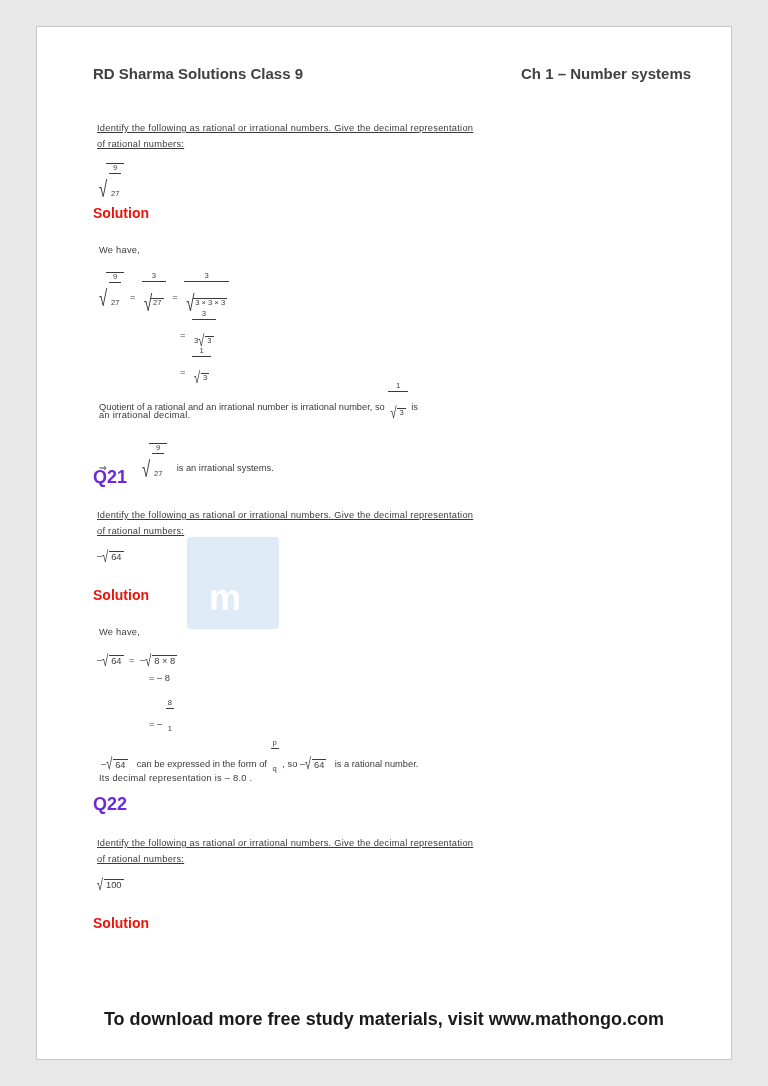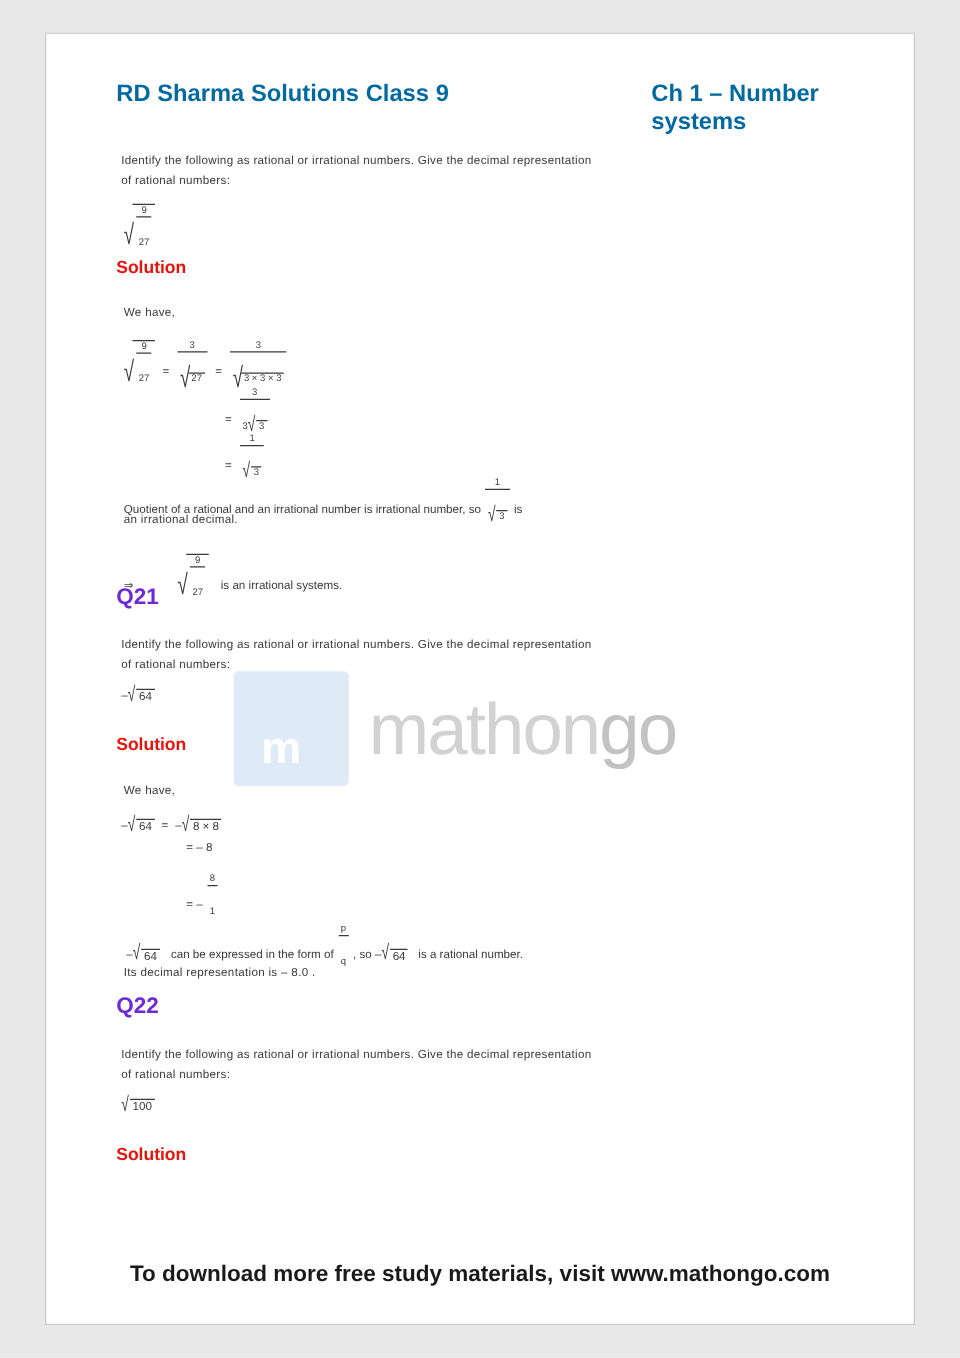--- a/index.html
+++ b/index.html
@@ -60,23 +60,23 @@
     letter-spacing: -1.5px;
     font-weight: normal;
   }
   .wm-text .go { color: #c2c2c2; }
 
   .content { position: relative; z-index: 10; }
 
   .hdr {
     position: absolute;
     top: 38px;
-    font-size: 19px;
-    font-weight: bold;
-    color: #0369a1;
+    font-size: 15px;
+    font-weight: bold;
+    color: #404040;
   }
   .hdr-left { left: 56px; }
   .hdr-right { left: 484px; }
 
   .footer {
     position: absolute;
     left: 0;
     right: 0;
     top: 982px;
     text-align: center;
@@ -86,20 +86,21 @@
   }
 
   .qtext {
     position: absolute;
     left: 60px;
     width: 470px;
     font-size: 9.3px;
     color: #3a3a3a;
     line-height: 1.75;
     letter-spacing: 0.25px;
+    text-decoration: underline;
   }
   .soln {
     position: absolute;
     left: 56px;
     font-size: 14px;
     font-weight: bold;
     color: #e8140c;
   }
   .qnum {
     position: absolute;
@@ -153,21 +154,20 @@
 </style>
 </head>
 <body>
 
 <div class="page">
 
   <div class="watermark">
     <div class="wm-box">
       <span class="wm-m">m</span>
     </div>
-    <div class="wm-text"><span>mathon</span><span class="go">go</span></div>
   </div>
 
   <div class="content">
 
     <div class="hdr hdr-left">RD Sharma Solutions Class 9</div>
     <div class="hdr hdr-right">Ch 1 – Number systems</div>
 
     <div class="qtext" style="top:93px;">
       <span>Identify the following as rational or irrational numbers. Give the decimal representation</span><br>
       <span>of rational numbers:</span>

